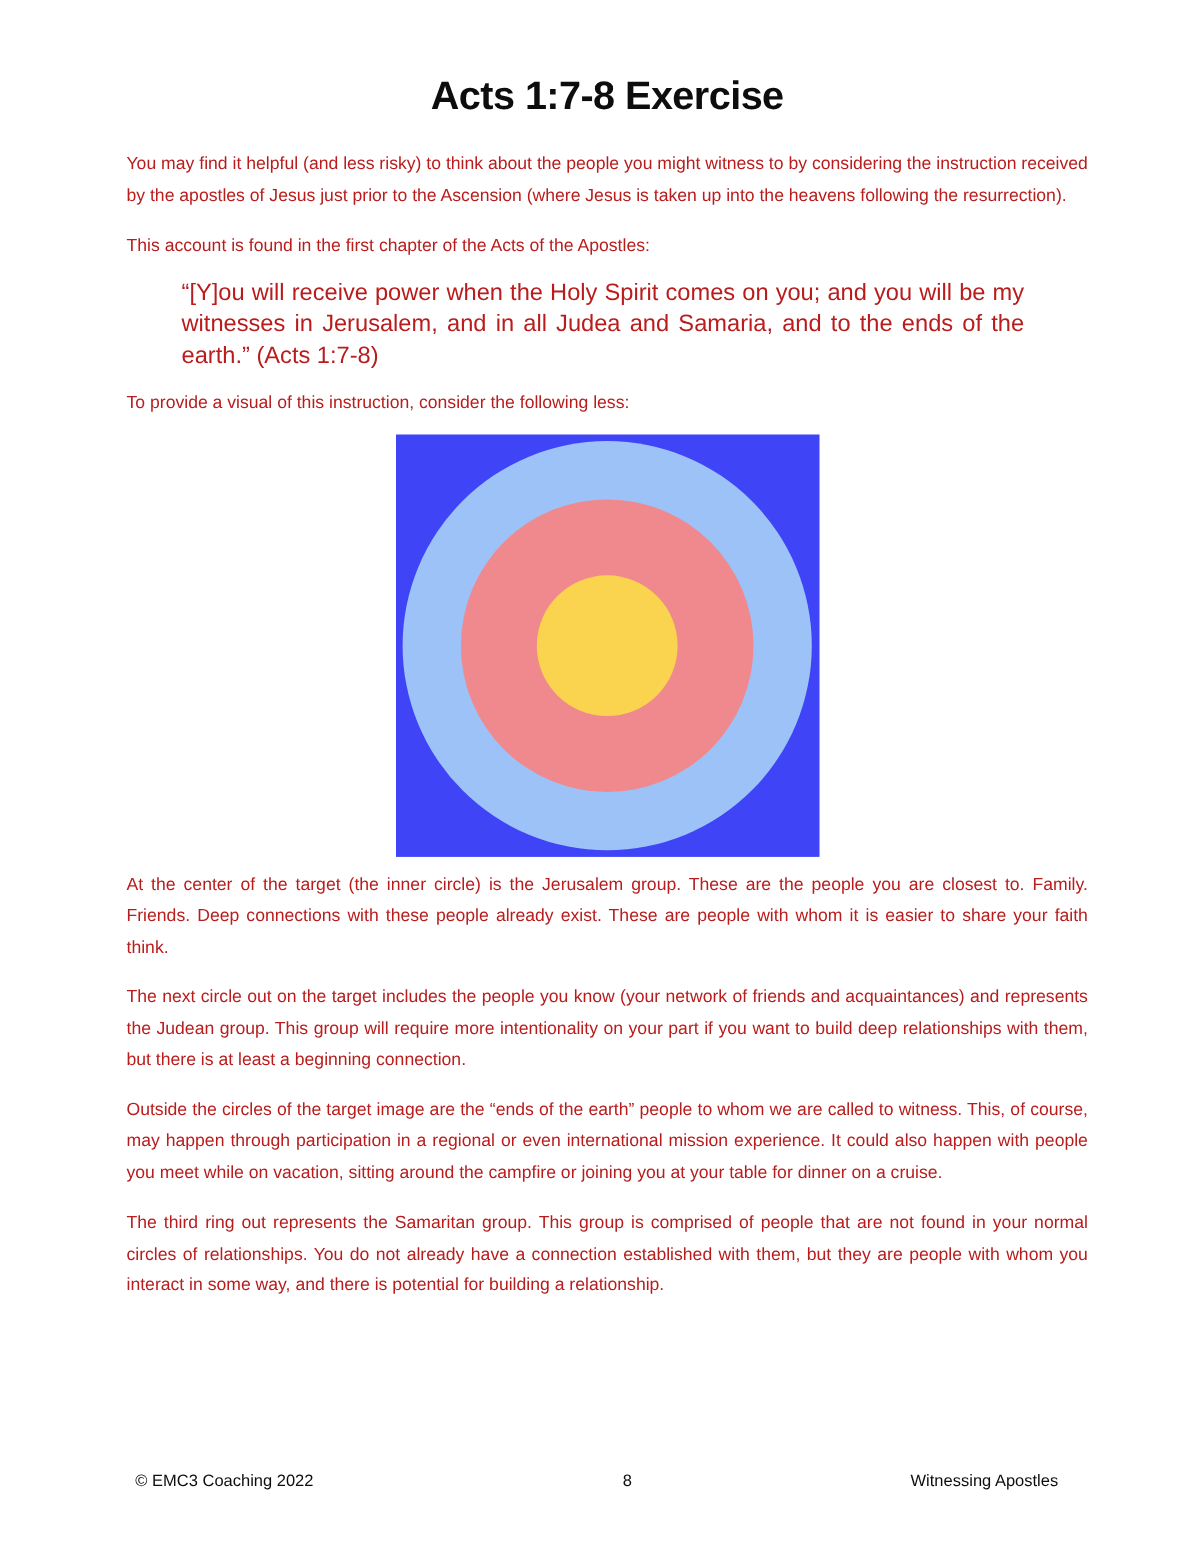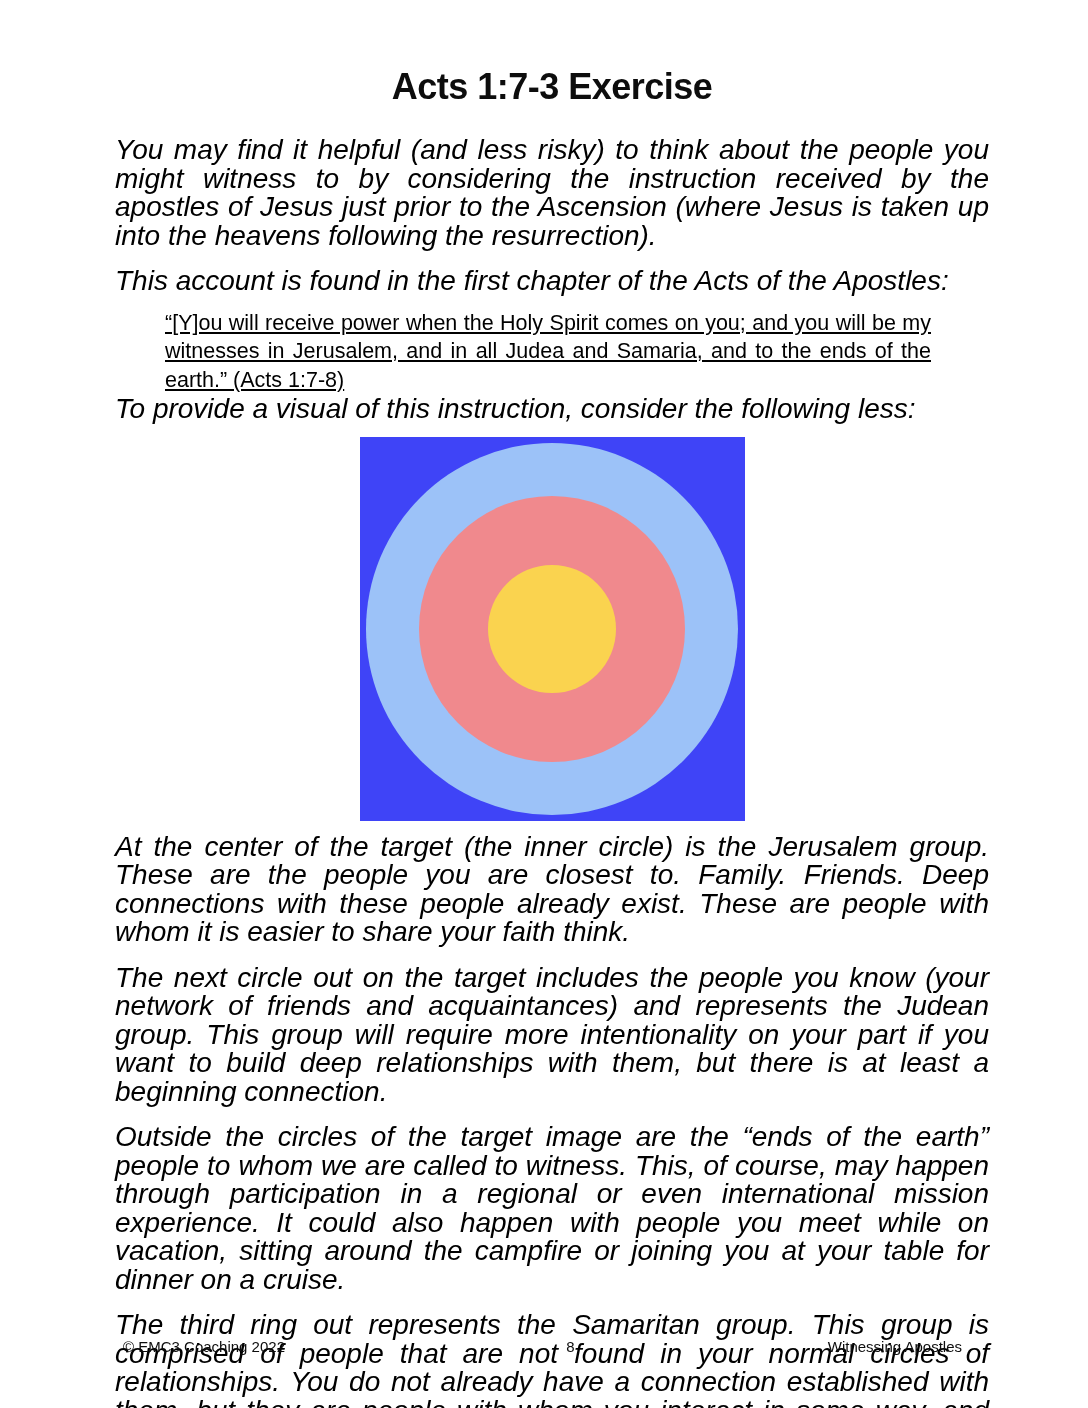--- a/index.html
+++ b/index.html
@@ -22,34 +22,32 @@
   .doc-title {
     margin: 66px 0 28px 0;
     text-align: center;
     font-size: 36px;
     font-weight: 700;
     letter-spacing: -0.5px;
     color: #0d0d0d;
   }
   p.body-par {
     margin: 0 0 17px 0;
-    font-size: 28px;
+    font-size: 16px;
     line-height: 28.5px;
     text-align: justify;
-    color: #000000;
-    font-style: italic;
+    color: #b91c1c;
   }
   p.lead-par { margin-bottom: 13px; }
   .quote-par {
-    margin: 0 58px 1px 50px;
+    margin: 0 58px 16px 50px;
     font-size: 21.5px;
     line-height: 28.5px;
     text-align: justify;
-    color: #000000;
-    text-decoration: underline;
+    color: #b91c1c;
   }
   .figure-wrap {
     margin: 8px 0 12px 0;
     display: flex;
     justify-content: center;
   }
   .target-square {
     width: 385px; height: 384px;
     display: flex; align-items: center; justify-content: center;
   }
@@ -70,21 +68,21 @@
     color: #0d0d0d;
   }
   .footer .page-num { transform: translateX(14px); }
 </style>
 </head>
 <body>
 
 <div class="page">
   <div class="content">
 
-    <h1 class="doc-title">Acts 1:7-3 Exercise</h1>
+    <h1 class="doc-title">Acts 1:7-8 Exercise</h1>
 
     <p class="body-par">You may find it helpful (and less risky) to think about the people you might witness to by considering the instruction received by the apostles of Jesus just prior to the Ascension (where Jesus is taken up into the heavens following the resurrection).</p>
 
     <p class="body-par lead-par">This account is found in the first chapter of the Acts of the Apostles:</p>
 
     <p class="quote-par">“[Y]ou will receive power when the Holy Spirit comes on you; and you will be my witnesses in Jerusalem, and in all Judea and Samaria, and to the ends of the earth.”  (Acts 1:7-8)</p>
 
     <p class="body-par lead-par">To provide a visual of this instruction, consider the following less:</p>
 
     <div class="figure-wrap">

